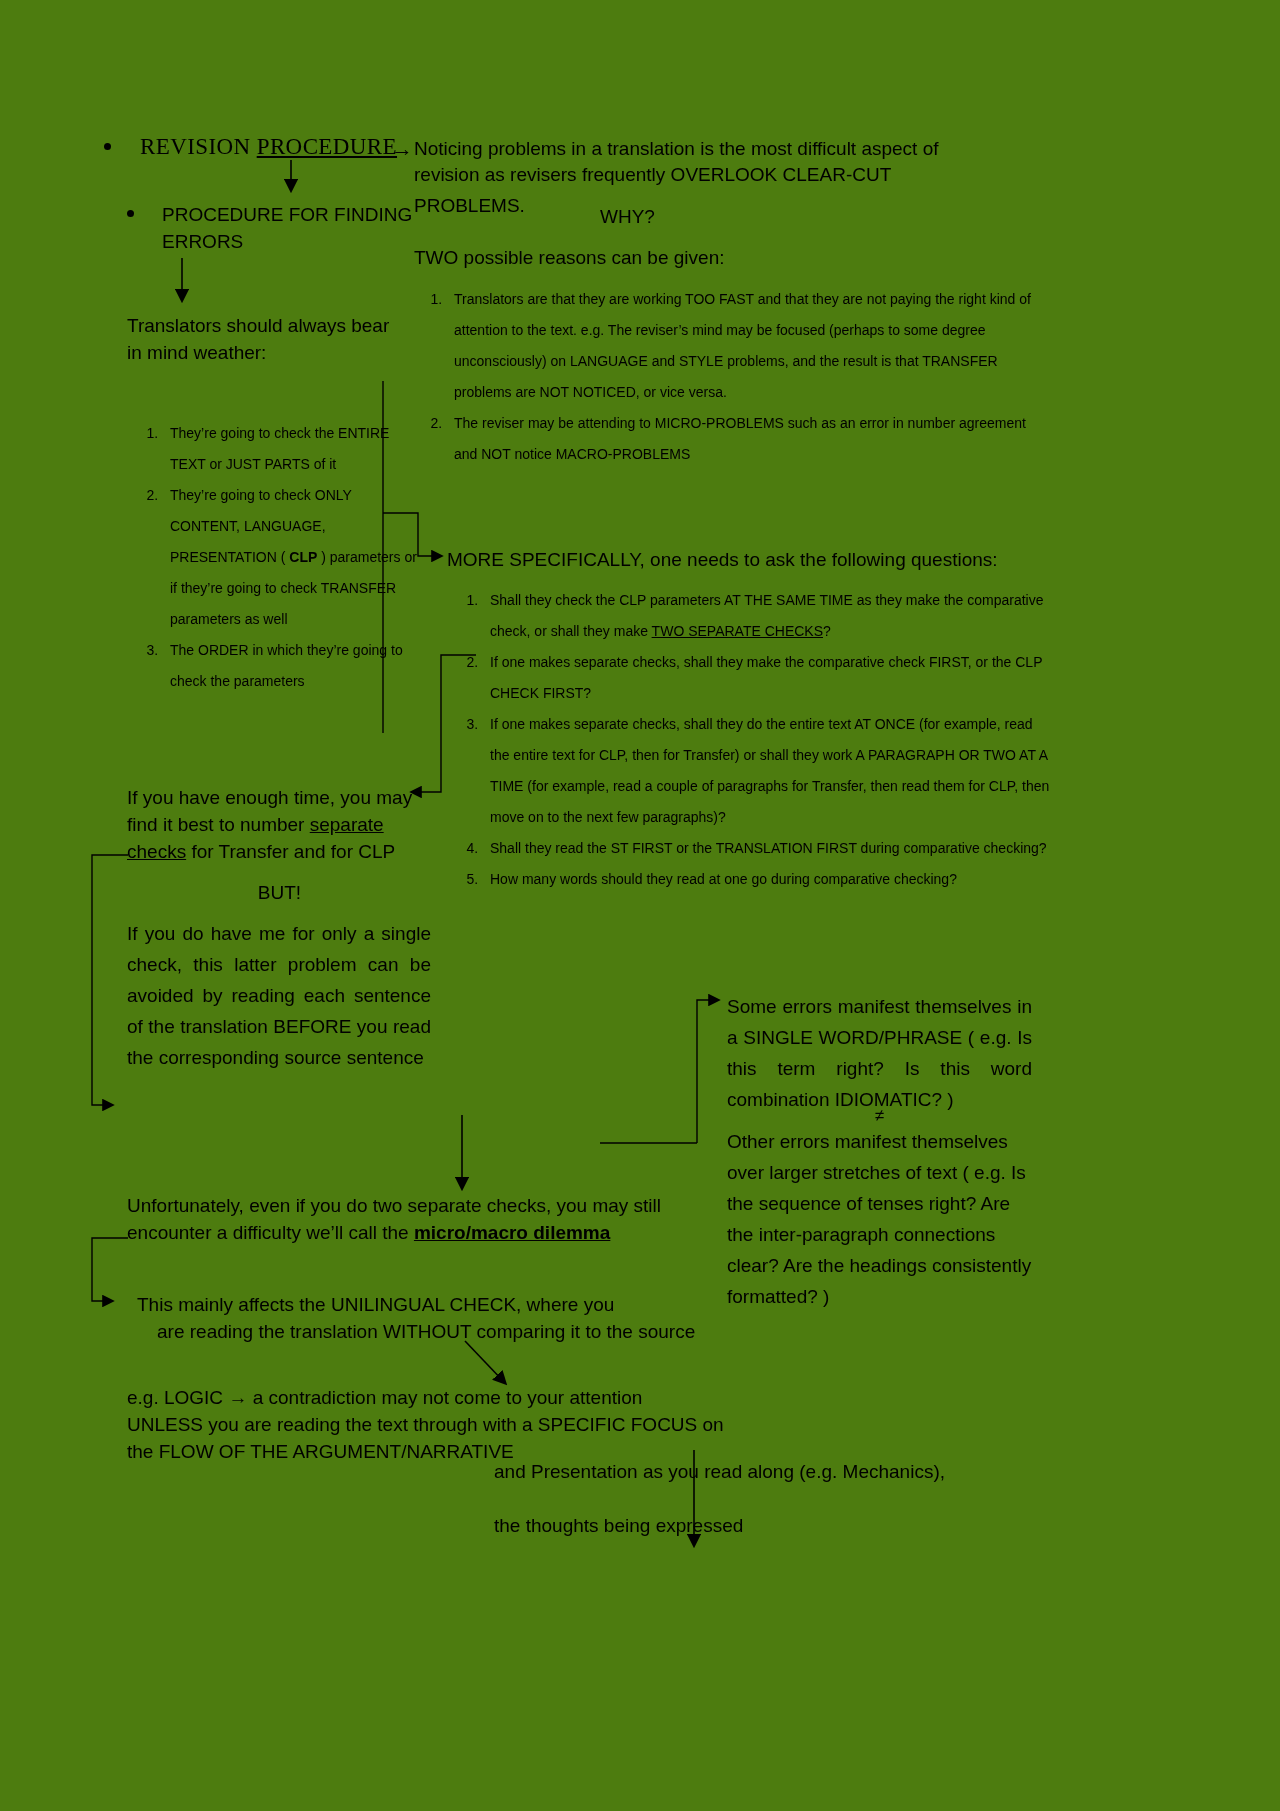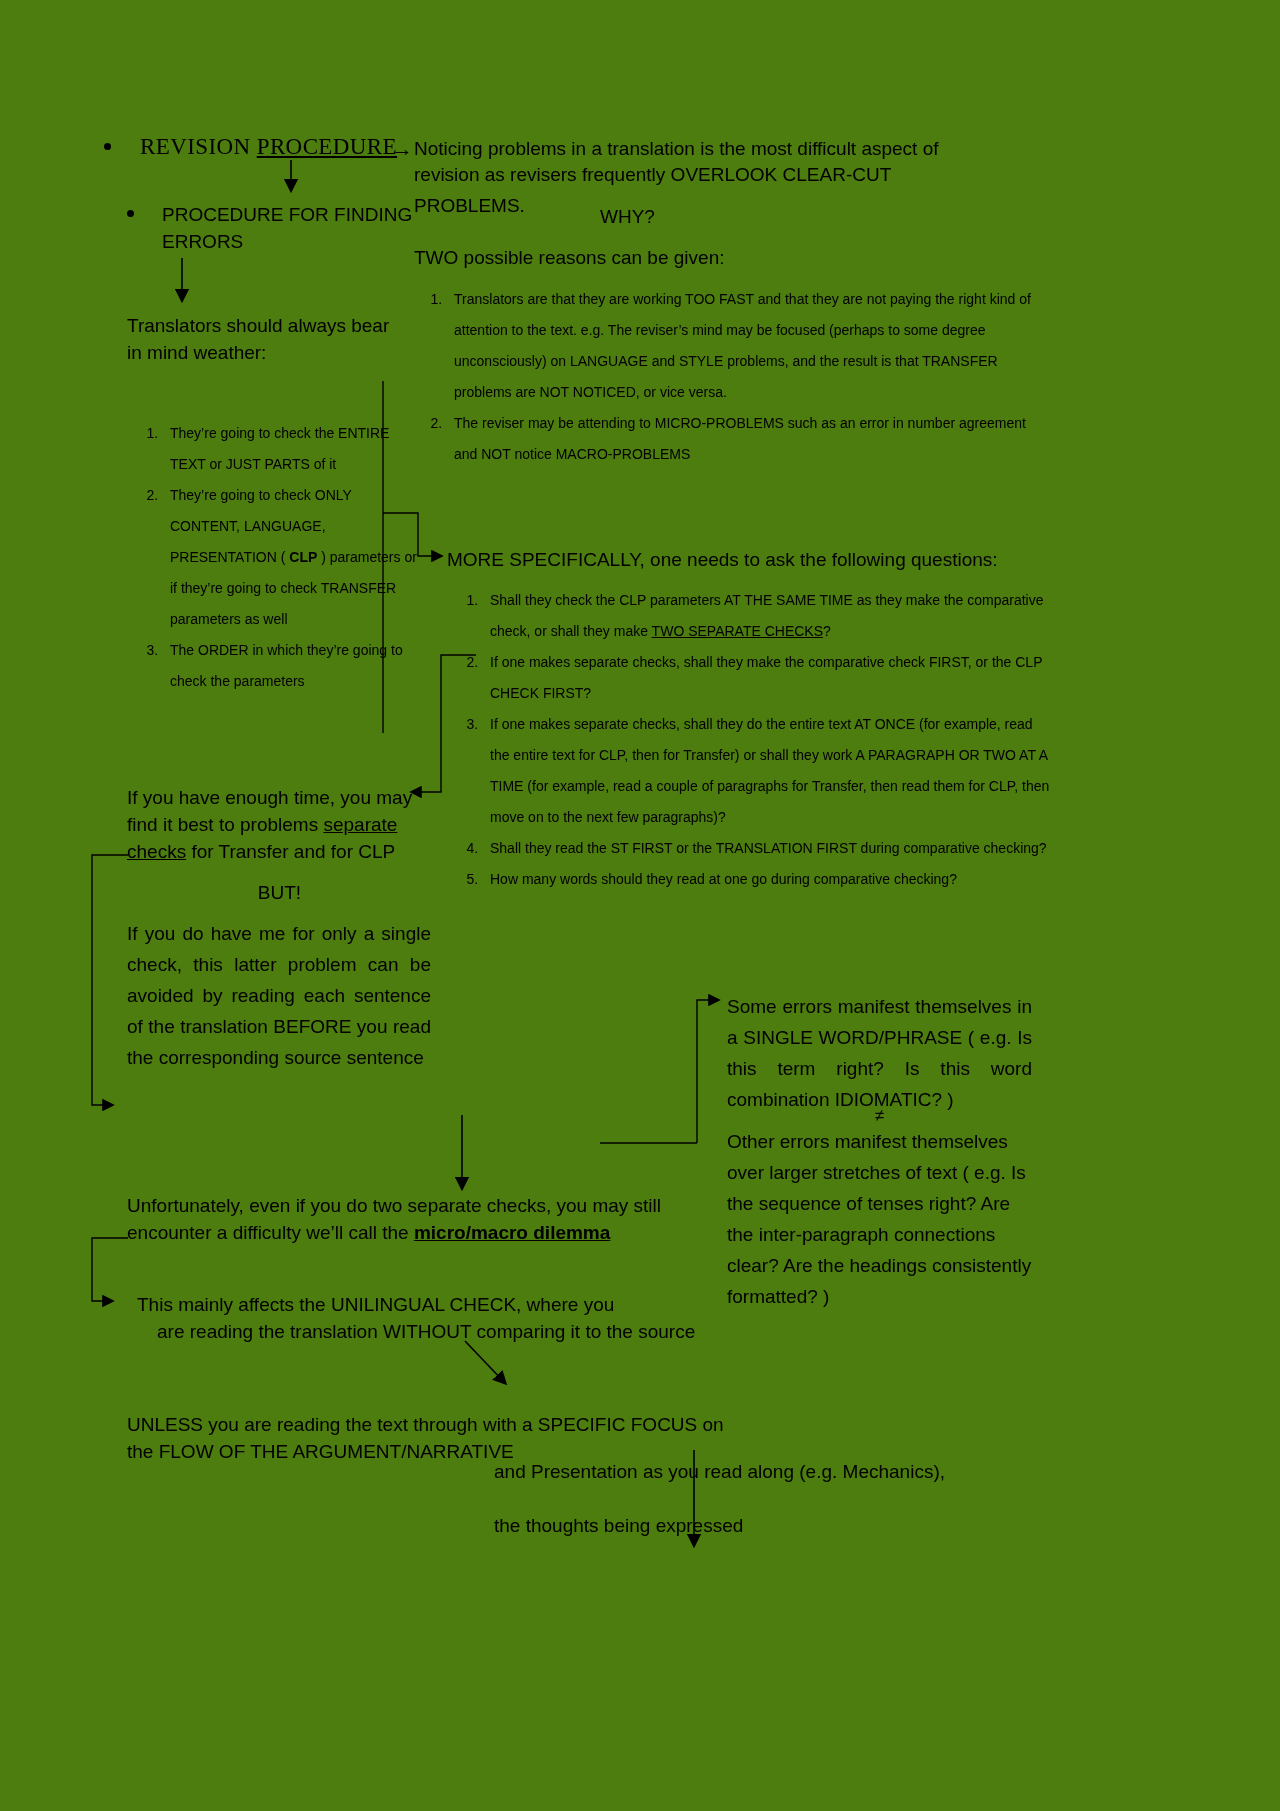--- a/index.html
+++ b/index.html
@@ -127,36 +127,37 @@
 
   <ol class="nl" style="left:444px; top:585px; width:570px;">
     <li><span>Shall they check the CLP parameters AT THE SAME TIME as they make the comparative check, or shall they make </span><span class="u">TWO SEPARATE CHECKS</span><span>?</span></li>
     <li>If one makes separate checks, shall they make the comparative check FIRST, or the CLP CHECK FIRST?</li>
     <li>If one makes separate checks, shall they do the entire text AT ONCE (for example, read the entire text for CLP, then for Transfer) or shall they work A PARAGRAPH OR TWO AT A TIME (for example, read a couple of paragraphs for Transfer, then read them for CLP, then move on to the next few paragraphs)?</li>
     <li>Shall they read the ST FIRST or the TRANSLATION FIRST during comparative checking?</li>
     <li>How many words should they read at one go during comparative checking?</li>
   </ol>
 
   <div class="tx" style="left:127px; top:782px;">If you have enough time, you may</div>
-  <div class="tx" style="left:127px; top:809px;"><span>find it best to problems </span><span class="u">separate</span></div>
+  <div class="tx" style="left:127px; top:809px;"><span>find it best to number </span><span class="u">separate</span></div>
   <div class="tx" style="left:127px; top:836px;"><span class="u">checks</span><span> for Transfer and for CLP</span></div>
 
   <div class="tx" style="left:127px; top:877px; width:305px; text-align:center;">BUT!</div>
 
   <div class="tx just" style="left:127px; top:918px; width:304px;">If you do have me for only a single check, this latter problem can be avoided by reading each sentence of the translation BEFORE you read the corresponding source sentence</div>
 
   <div class="tx just" style="left:727px; top:991px; width:305px;">Some errors manifest themselves in a SINGLE WORD/PHRASE ( e.g. Is this term right? Is this word combination IDIOMATIC? )</div>
   <div class="tx" style="left:727px; top:1100px; width:305px; text-align:center; font-size:17px;">≠</div>
   <div class="tx" style="left:727px; top:1126px; width:308px;">Other errors manifest themselves over larger stretches of text ( e.g. Is the sequence of tenses right? Are the inter-paragraph connections clear? Are the headings consistently formatted? )</div>
 
   <div class="tx" style="left:127px; top:1190px;">Unfortunately, even if you do two separate checks, you may still</div>
   <div class="tx" style="left:127px; top:1217px;"><span>encounter a difficulty we’ll call the </span><span class="b u">micro/macro dilemma</span></div>
 
   <div class="tx" style="left:137px; top:1289px;">This mainly affects the UNILINGUAL CHECK, where you</div>
   <div class="tx" style="left:157px; top:1316px;">are reading the translation WITHOUT comparing it to the source</div>
 
+  <div class="tx" style="left:127px; top:1382px;"><span>e.g. LOGIC </span><span>→</span><span> a contradiction may not come to your attention</span></div>
   <div class="tx" style="left:127px; top:1409px;">UNLESS you are reading the text through with a SPECIFIC FOCUS on</div>
   <div class="tx" style="left:127px; top:1436px;">the FLOW OF THE ARGUMENT/NARRATIVE</div>
 
   <div class="tx" style="left:494px; top:1456px;">and Presentation as you read along (e.g. Mechanics),</div>
   <div class="tx" style="left:494px; top:1510px;">the thoughts being expressed</div>
 
 </div>
 
 </body></html>

